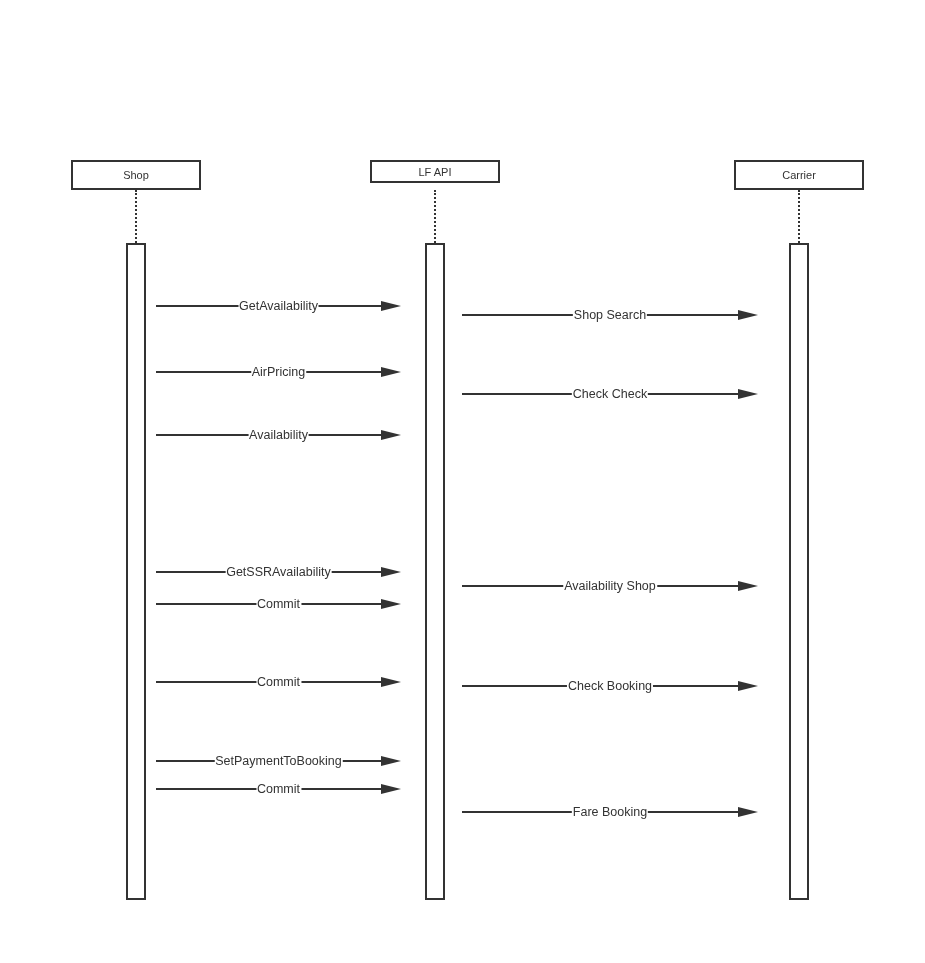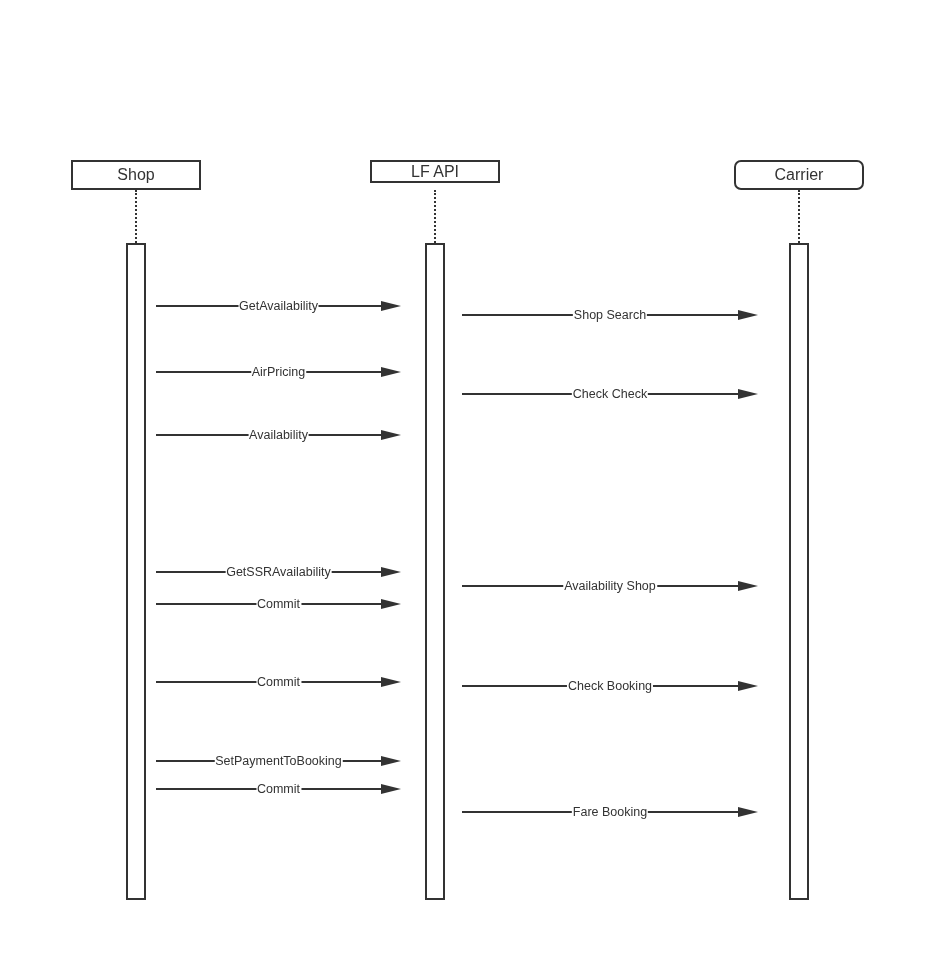--- a/index.html
+++ b/index.html
@@ -17,21 +17,21 @@
   }
   .participant-head {
     position: absolute;
     border: 2px solid var(--stroke, #333333);
     background: #ffffff;
     display: flex;
     align-items: center;
     justify-content: center;
   }
   .participant-label {
-    font-size: 16px;
+    font-size: 11px;
     color: var(--text, #333333);
     white-space: nowrap;
   }
   .lifeline-dotted {
     position: absolute;
     width: 0;
     border-left: 2px dotted var(--stroke, #333333);
   }
   .activation-bar {
     position: absolute;
@@ -87,21 +87,21 @@
 
     <div>
       <div class="participant-head" style="left: 370px; top: 160px; width: 130px; height: 23px; text-align: right;">
         <span class="participant-label">LF API</span>
       </div>
       <div class="lifeline-dotted" style="left: 434px; top: 190px; height: 53px;"></div>
       <div class="activation-bar" style="left: 425px; top: 243px; width: 20px; height: 657px;"></div>
     </div>
 
     <div>
-      <div class="participant-head" style="left: 734px; top: 160px; width: 130px; height: 30px; border-radius: 7px;">
+      <div class="participant-head" style="left: 734px; top: 160px; width: 130px; height: 30px;">
         <span class="participant-label">Carrier</span>
       </div>
       <div class="lifeline-dotted" style="left: 798px; top: 190px; height: 53px;"></div>
       <div class="activation-bar" style="left: 789px; top: 243px; width: 20px; height: 657px;"></div>
     </div>
 
     <div class="message" style="left: 156px; top: 306px; width: 245px;">
       <div class="msg-line"></div>
       <div class="arrowhead"></div>
       <span class="msg-label">GetAvailability</span>

